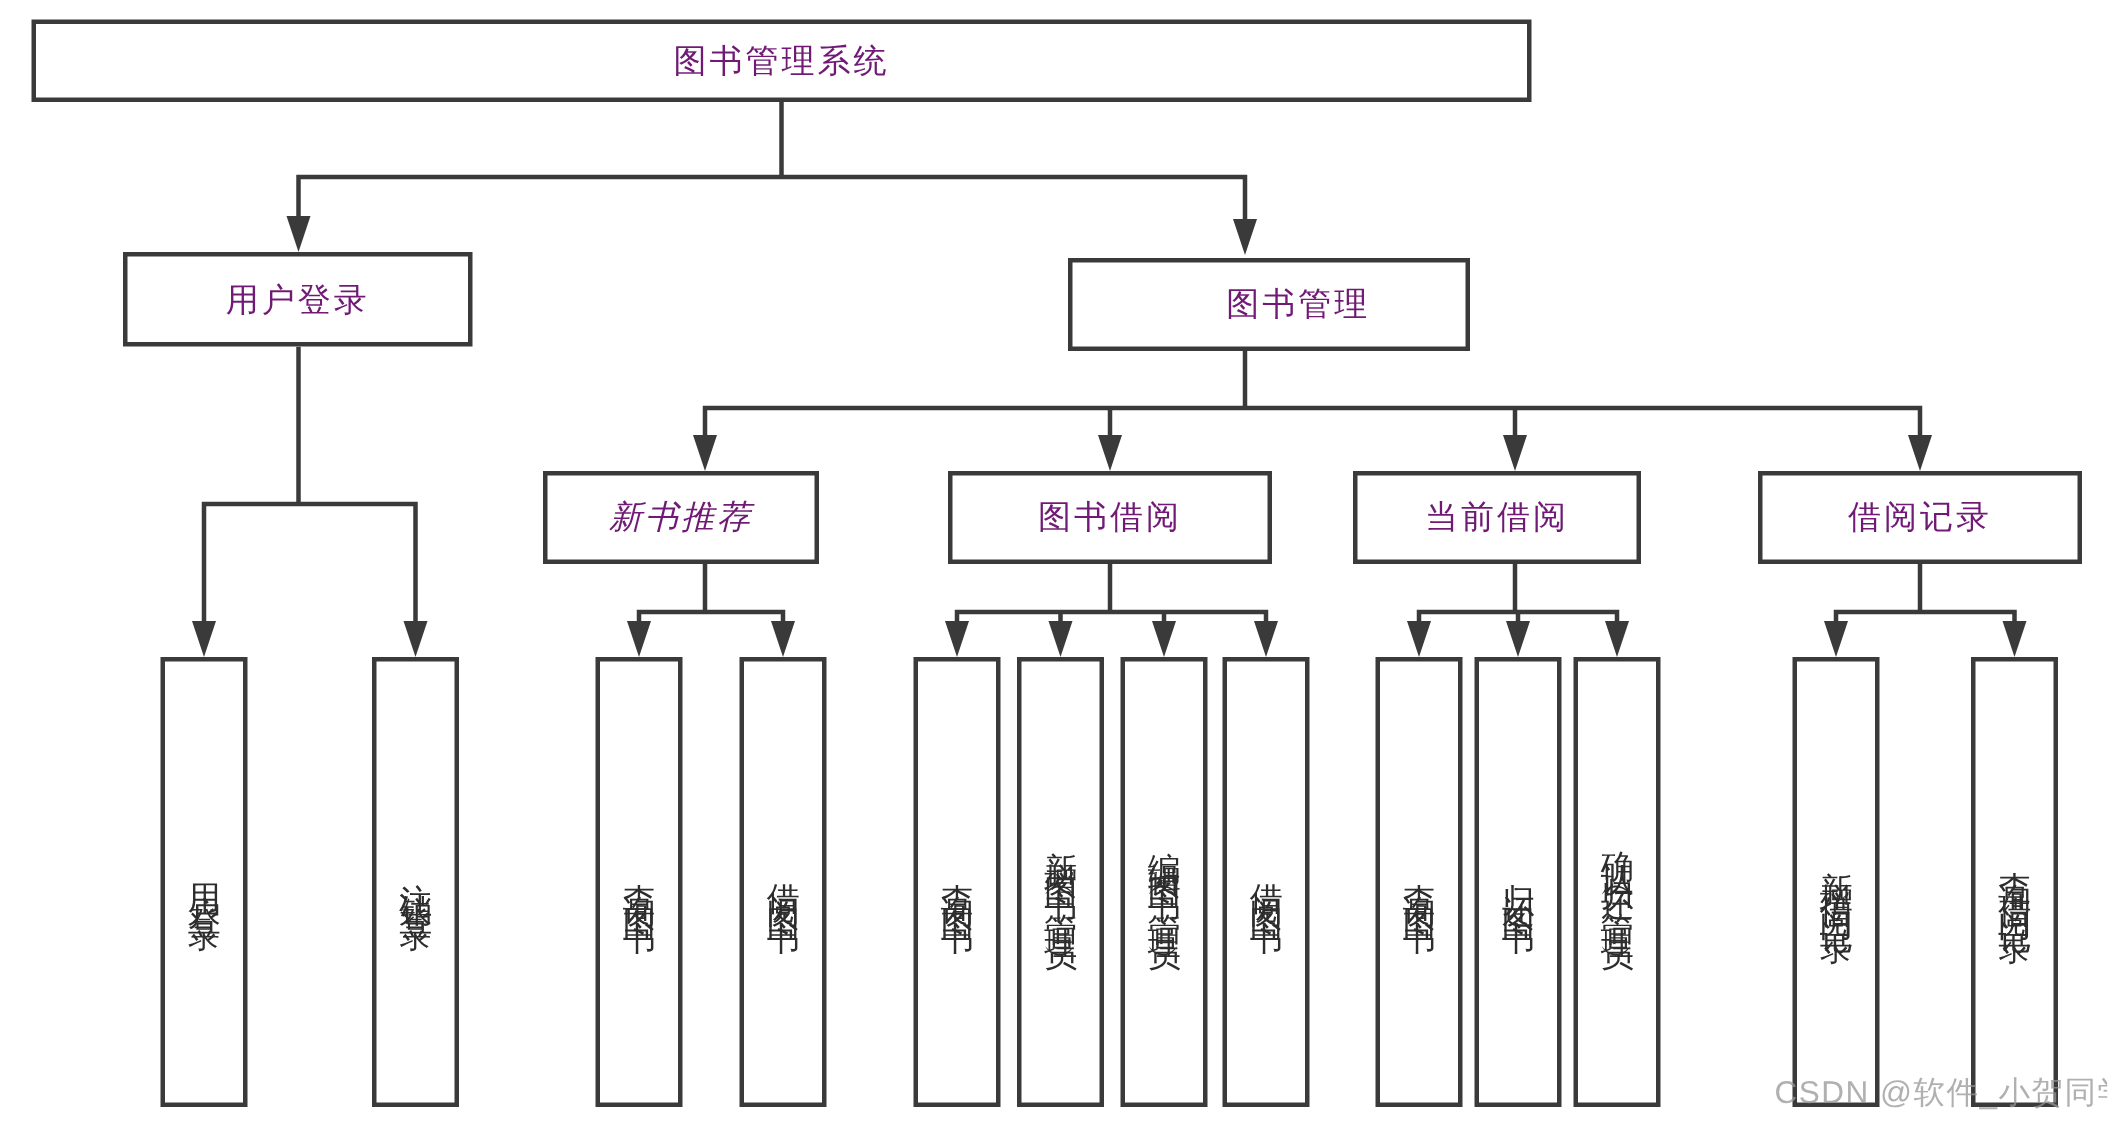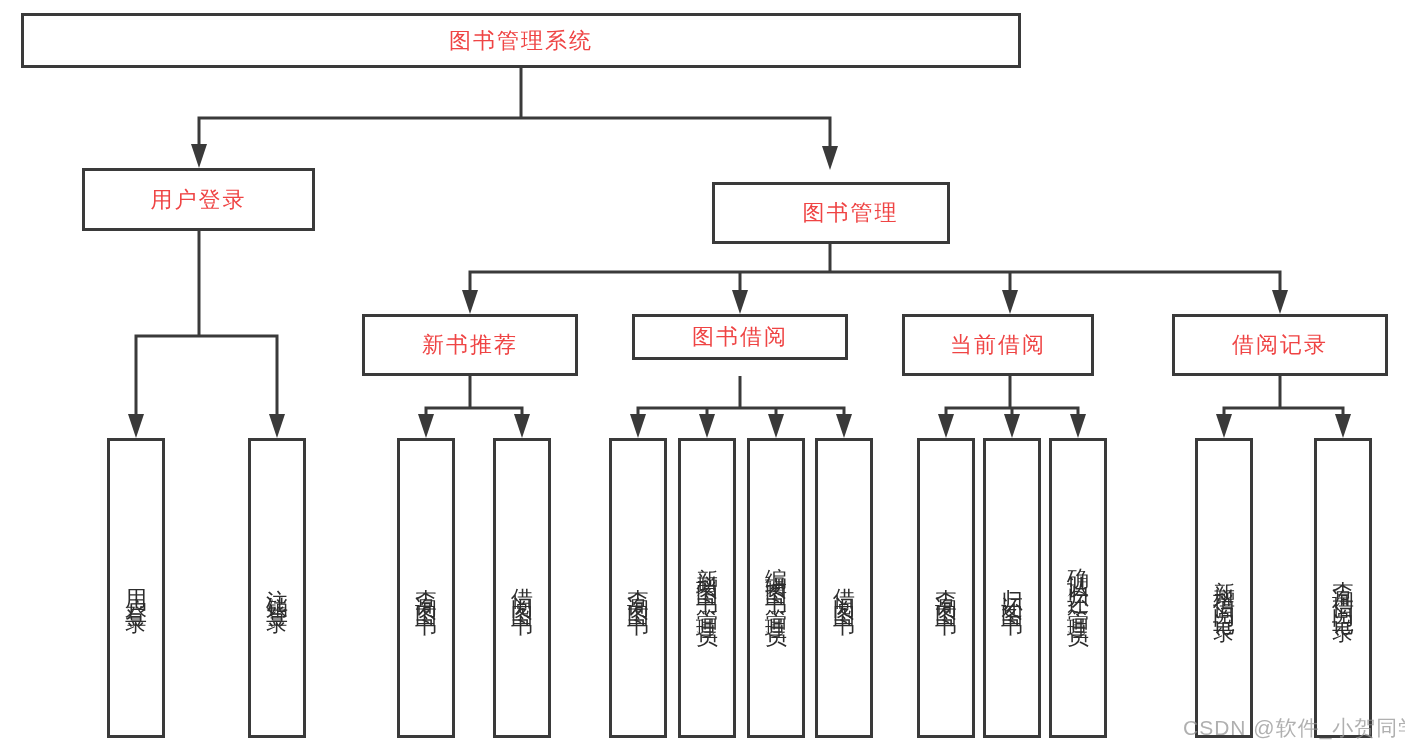--- a/index.html
+++ b/index.html
@@ -22,21 +22,21 @@
     z-index: 1;
   }
   .node {
     position: absolute;
     box-sizing: border-box;
     border: 3px solid #3a3a3a;
     background: #ffffff;
     display: flex;
     align-items: center;
     justify-content: center;
-    color: #ef4444;
+    color: #701a75;
     font-size: 22px;
     letter-spacing: 2px;
     z-index: 2;
   }
   .leaf {
     position: absolute;
     box-sizing: border-box;
     border: 3px solid #3a3a3a;
     background: #ffffff;
     display: flex;
@@ -119,24 +119,24 @@
       <polygon points="1004,414 1020,414 1012,438"></polygon>
       <polygon points="1070,414 1086,414 1078,438"></polygon>
       <polygon points="1216,414 1232,414 1224,438"></polygon>
       <polygon points="1335,414 1351,414 1343,438"></polygon>
     </g>
   </svg>
 
   <div class="node" style="left:21px; top:13px; width:1000px; height:55px;">图书管理系统</div>
 
   <div class="node" style="left:82px; top:168px; width:233px; height:63px;">用户登录</div>
-  <div class="node" style="left:712px; top:182px; width:238px; height:62px;padding-left:39px;">图书管理</div>
+  <div class="node" style="left:712px; top:172px; width:268px; height:62px;padding-left:39px;">图书管理</div>
 
-  <div class="node" style="left:362px; top:314px; width:216px; height:62px;">新书推荐</div>
-  <div class="node" style="left:632px; top:314px; width:216px; height:46px;">图书借阅</div>
+  <div class="node" style="left:362px; top:314px; width:184px; height:62px;font-style:italic;">新书推荐</div>
+  <div class="node" style="left:632px; top:314px; width:216px; height:62px;">图书借阅</div>
   <div class="node" style="left:902px; top:314px; width:192px; height:62px;">当前借阅</div>
   <div class="node" style="left:1172px; top:314px; width:216px; height:62px;">借阅记录</div>
 
   <div class="leaf" style="left:107px; top:438px; width:58px; height:300px;">
     <span class="vtext">用户登录</span>
   </div>
   <div class="leaf" style="left:248px; top:438px; width:58px; height:300px;">
     <span class="vtext">注销登录</span>
   </div>
 

